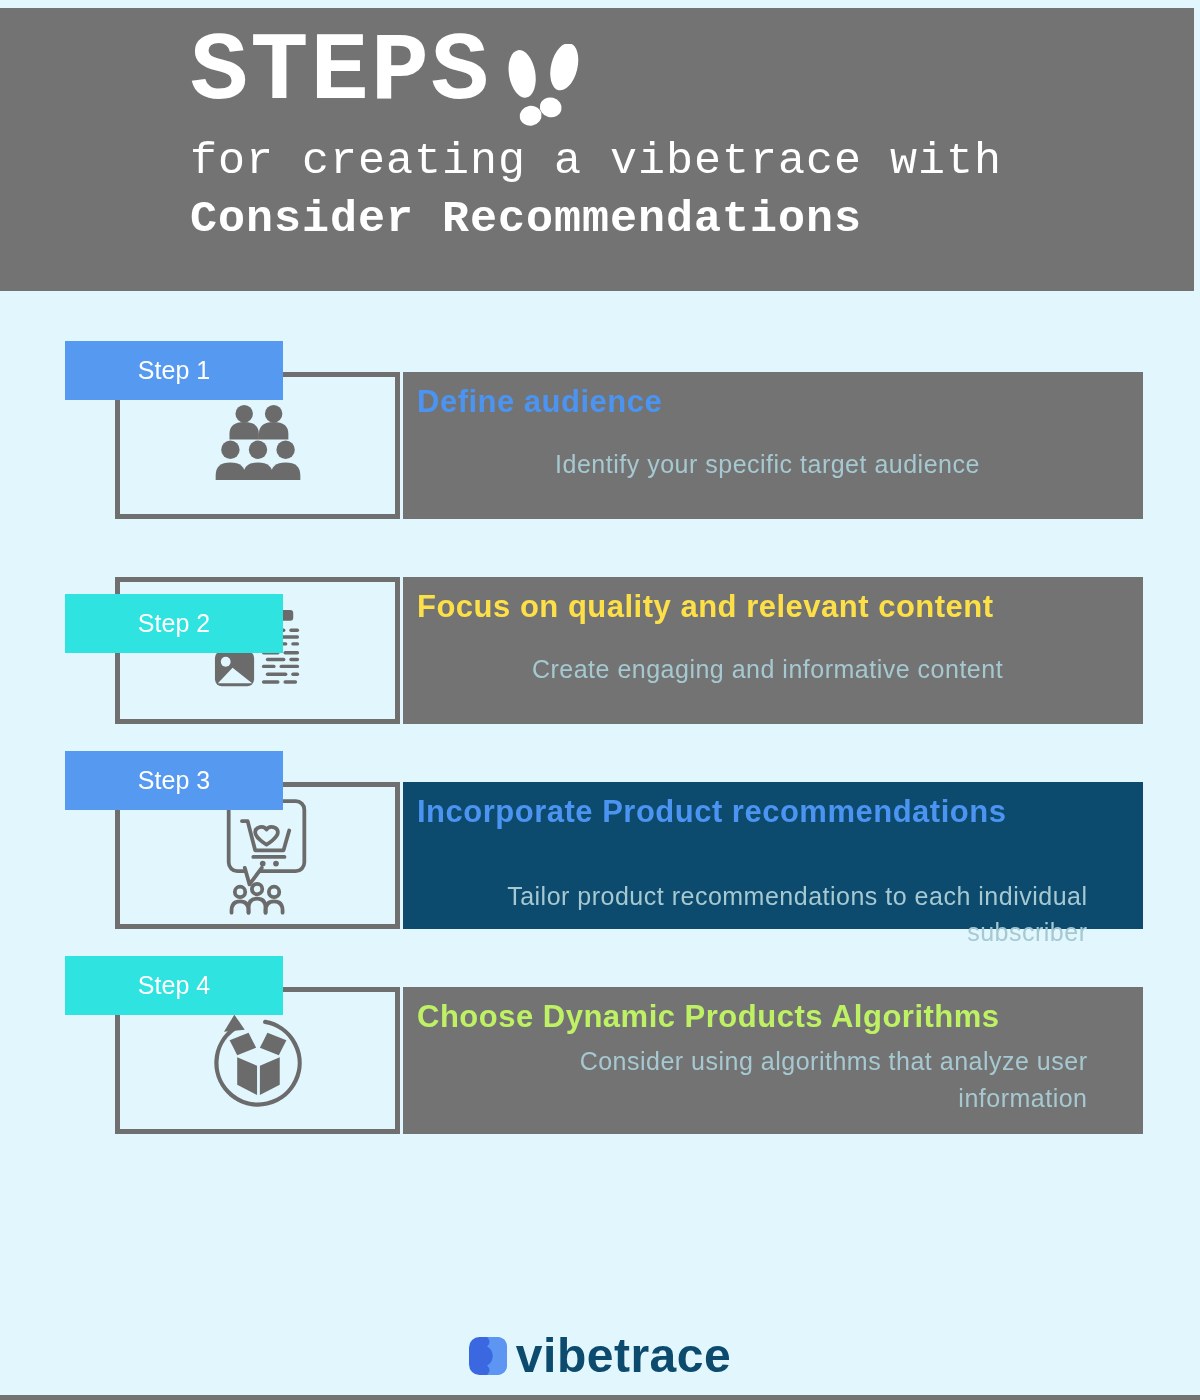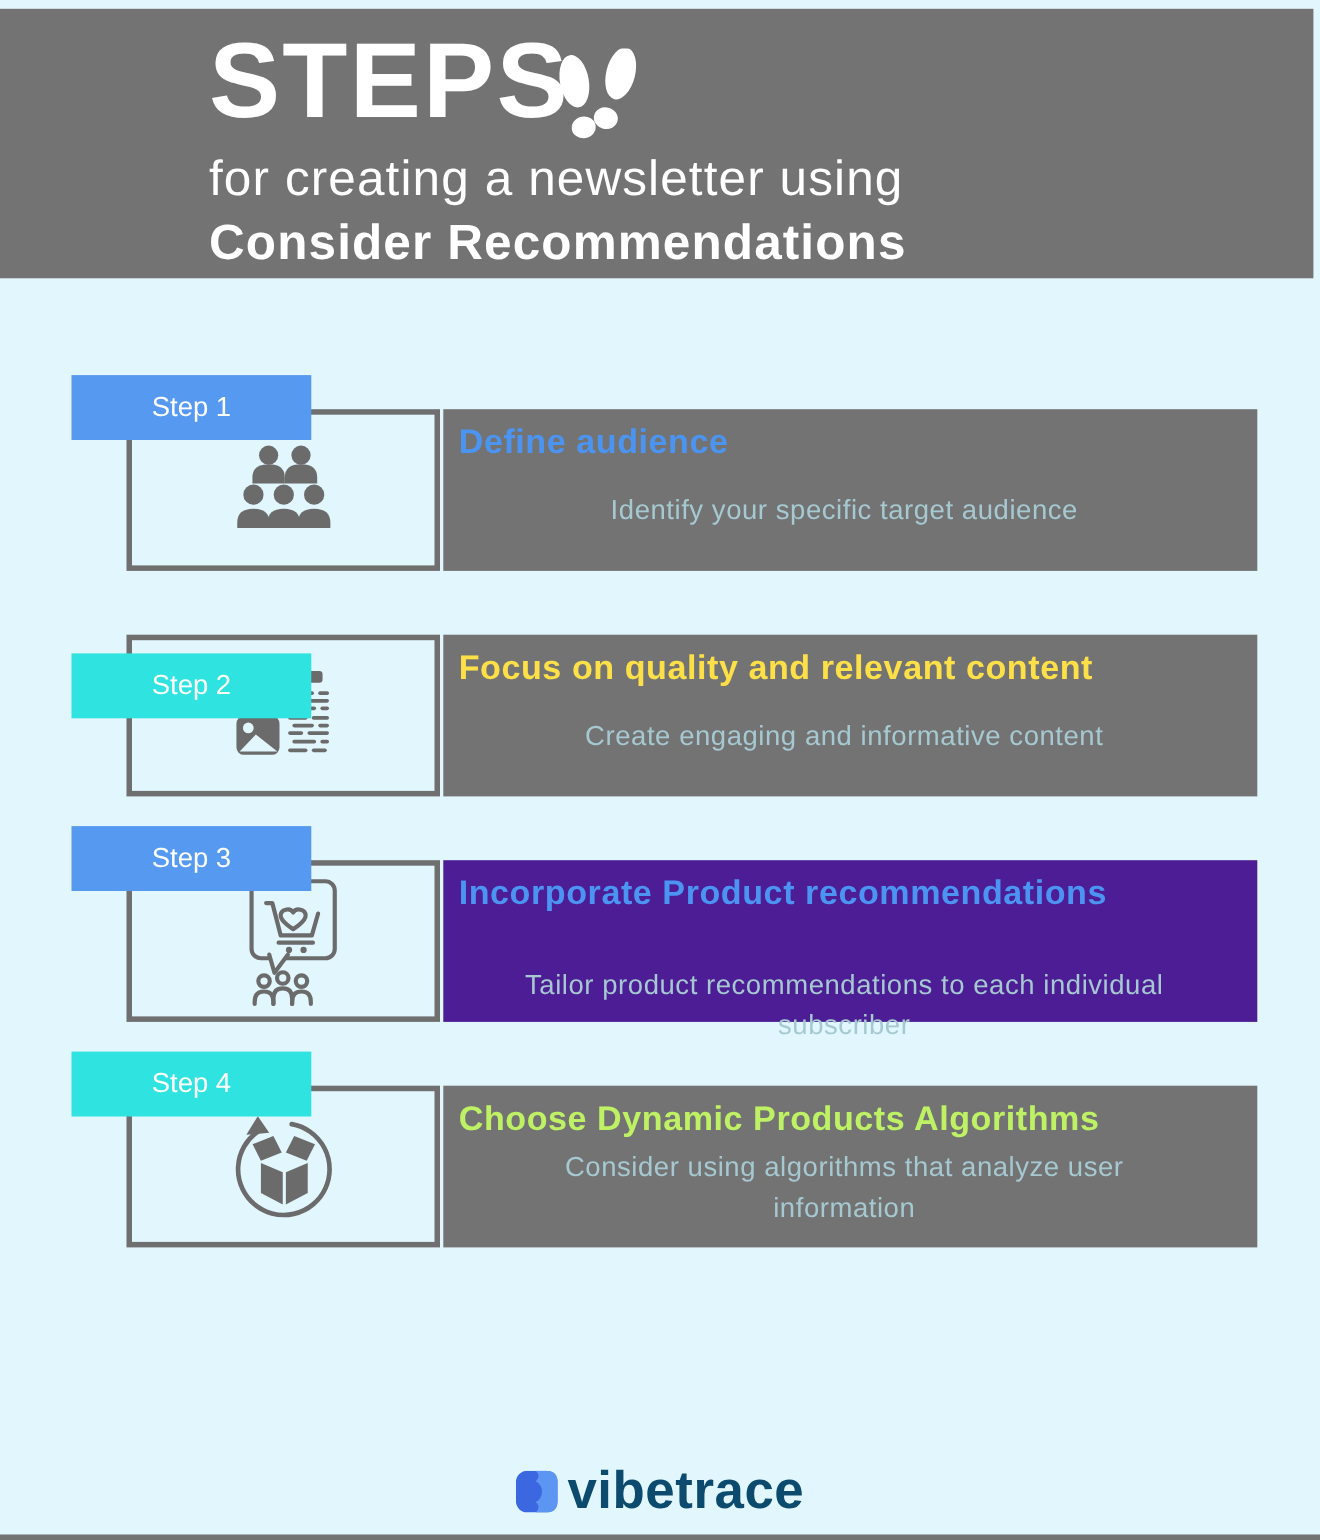--- a/index.html
+++ b/index.html
@@ -4,22 +4,23 @@
 <style>
   html,body { margin:0; padding:0; }
   .canvas {
     position:relative; width:1200px; height:1400px;
     background:#e1f6fd; overflow:hidden;
     font-family:"Liberation Sans", sans-serif;
   }
 
   
   .header {
-    position:absolute; top:8px; left:0; width:1194px; height:245px;
+    position:absolute; top:8px; left:0; width:1194px; height:283px;
     background:#737373;
+    font-family:Liberation Mono, monospace;
   }
   .main-title {
     position:absolute; left:190px; top:14px; margin:0;
     font-size:97px; font-weight:800; letter-spacing:2px; color:#ffffff;
     line-height:1.05;
   }
   .footprints { position:absolute; left:502px; top:36px; }
   .header-subtitle {
     position:absolute; left:190px; top:128px;
     font-size:45px; font-weight:400; letter-spacing:1px; color:#ffffff;
@@ -43,21 +44,21 @@
   }
   .bar {
     position:absolute; left:403px; top:31px; width:740px; height:147px;
     box-sizing:border-box; background:#737373;
     padding:12px 25px 10px 14px;
     display:flex; flex-direction:column;
   }
   .bar-title { font-size:31px; font-weight:600; letter-spacing:0.5px; }
   .bar-desc-wrap { flex:1; display:flex; align-items:center; justify-content:center; }
   .bar-desc {
-    max-width:640px; text-align:center;
+    max-width:640px; text-align:right;
     font-size:25px; font-weight:400; line-height:1.45; letter-spacing:0.5px;
   }
 
   
   .footer {
     position:absolute; left:0; top:1328px; width:1200px;
     display:flex; align-items:center; justify-content:center; gap:9px;
   }
   .logo-text { font-size:48px; font-weight:600; color:#0c4a6e; letter-spacing:0.5px; }
   .bottom-strip {
@@ -76,21 +77,21 @@
         <g transform="rotate(-10 20 45)">
           <ellipse cx="20" cy="27" rx="12" ry="22"></ellipse>
           <ellipse cx="21" cy="66" rx="10" ry="9"></ellipse>
         </g>
         <g transform="rotate(14 50 38)">
           <ellipse cx="51" cy="20" rx="12" ry="22"></ellipse>
           <ellipse cx="48" cy="59" rx="10" ry="9"></ellipse>
         </g>
       </g>
     </svg>
-    <div class="header-subtitle">for creating a newsletter using</div>
+    <div class="header-subtitle">for creating a vibetrace with</div>
     <div class="header-subtitle-bold">Consider Recommendations</div>
   </div>
 
   <section class="step" style="top:341px">
     <div class="step-label" style="background-color: rgb(85, 154, 240);">Step 1</div>
     <div class="icon-box">
       <svg width="92" height="96" viewBox="0 0 100 100">
         <g fill="#6b6b6b">
           <circle cx="35" cy="15" r="9.5"></circle>
           <path d="M19,43 v-6 q0,-13 16,-13 q16,0 16,13 v6 z"></path>
@@ -170,21 +171,21 @@
           <path d="M27,122 v-2 q0,-10 9,-10 q9,0 9,10 v2"></path>
           <circle cx="54" cy="97" r="5.5"></circle>
           <path d="M45,122 v-5 q0,-10 9,-10 q9,0 9,10 v5"></path>
           <circle cx="72" cy="100" r="5.5"></circle>
           <path d="M63,122 v-2 q0,-10 9,-10 q9,0 9,10 v2"></path>
         </g>
         <circle cx="60" cy="70" r="3" fill="#6b6b6b"></circle>
         <circle cx="74" cy="70" r="3" fill="#6b6b6b"></circle>
       </svg>
     </div>
-    <div class="bar" style="background-color: #4c1d95; gap: 48px;">
+    <div class="bar" style="background-color: #0c4a6e; gap: 48px;">
       <div class="bar-title" style="color: rgb(75, 148, 242);">Incorporate Product recommendations</div>
       <div class="bar-desc-wrap">
         <div class="bar-desc" style="color: rgb(166, 201, 209);">Tailor product recommendations to each individual subscriber</div>
       </div>
     </div>
   </section>
 
   <section class="step" style="top:956px">
     <div class="step-label" style="background-color: rgb(47, 227, 224);">Step 4</div>
     <div class="icon-box">

